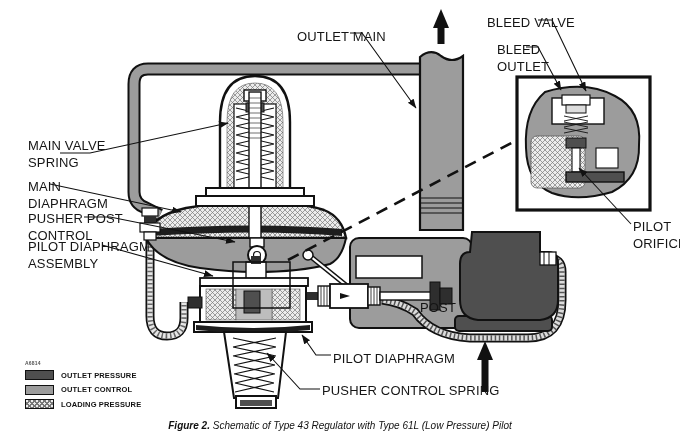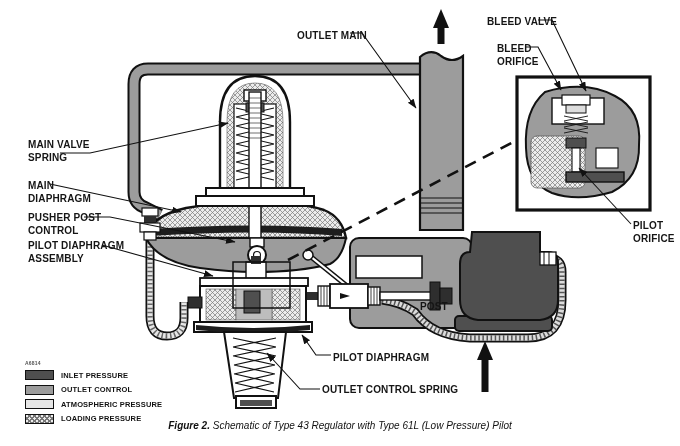--- a/index.html
+++ b/index.html
@@ -2,21 +2,21 @@
 <html><head>
 <meta charset="utf-8">
 <style>
   html,body{margin:0;padding:0;background:#fff;}
   .stage{
     position:relative;width:680px;height:446px;background:#ffffff;overflow:hidden;
     font-family:"Liberation Sans",sans-serif;color:#111;
   }
   .drawing{position:absolute;left:0;top:0;}
   .lbl{
-    position:absolute;font-size:10px;font-weight:bold;line-height:1.3;
+    position:absolute;font-size:13px;font-weight:normal;line-height:1.3;
     letter-spacing:.15px;white-space:pre-line;color:#151515;
   }
   .legend{position:absolute;left:25px;top:360px;}
   .legend-code{font-size:5px;font-weight:bold;color:#555;margin-bottom:4px;letter-spacing:.2px;}
   .legend-row{display:flex;align-items:center;margin-bottom:4.5px;}
   .swatch{width:27px;height:8px;border:1px solid #111;margin-right:7px;flex:0 0 auto;}
   .swatch-hatch{
     background:
       repeating-linear-gradient(45deg,#777 0 1px,transparent 1px 3.5px),
       repeating-linear-gradient(-45deg,#777 0 1px,transparent 1px 3.5px),
@@ -209,42 +209,38 @@
 SPRING</div>
   <div class="lbl" style="left:28px;top:179px">MAIN
 DIAPHRAGM</div>
   <div class="lbl" style="left:28px;top:211px">PUSHER POST
 CONTROL</div>
   <div class="lbl" style="left:28px;top:239px">PILOT DIAPHRAGM
 ASSEMBLY</div>
   <div class="lbl" style="left:297px;top:29px">OUTLET MAIN</div>
   <div class="lbl" style="left:487px;top:15px">BLEED VALVE</div>
   <div class="lbl" style="left:497px;top:42px">BLEED
-ORIFICE</div>
+OUTLET</div>
   <div class="lbl" style="left:633px;top:219px">PILOT
 ORIFICE</div>
   <div class="lbl" style="left:420px;top:300px">POST</div>
   <div class="lbl" style="left:333px;top:351px">PILOT DIAPHRAGM</div>
-  <div class="lbl" style="left:322px;top:383px">OUTLET CONTROL SPRING</div>
+  <div class="lbl" style="left:322px;top:383px">PUSHER CONTROL SPRING</div>
 
   <div class="legend">
     <div class="legend-code">A6814</div>
     <div class="legend-row">
       <span class="swatch" style="background: rgb(79, 79, 79);"></span>
-      <span class="txt">INLET PRESSURE</span>
+      <span class="txt">OUTLET PRESSURE</span>
     </div>
     <div class="legend-row">
       <span class="swatch" style="background: rgb(156, 156, 156);"></span>
       <span class="txt">OUTLET CONTROL</span>
     </div>
     <div class="legend-row">
-      <span class="swatch" style="background: rgb(230, 230, 230);"></span>
-      <span class="txt">ATMOSPHERIC PRESSURE</span>
-    </div>
-    <div class="legend-row">
       <span class="swatch swatch-hatch"></span>
       <span class="txt">LOADING PRESSURE</span>
     </div>
   </div>
 
   <div class="caption">
     <span class="cap-b">Figure 2.</span><span> Schematic of Type 43 Regulator with Type 61L (Low Pressure) Pilot</span>
   </div>
 
 </div>

